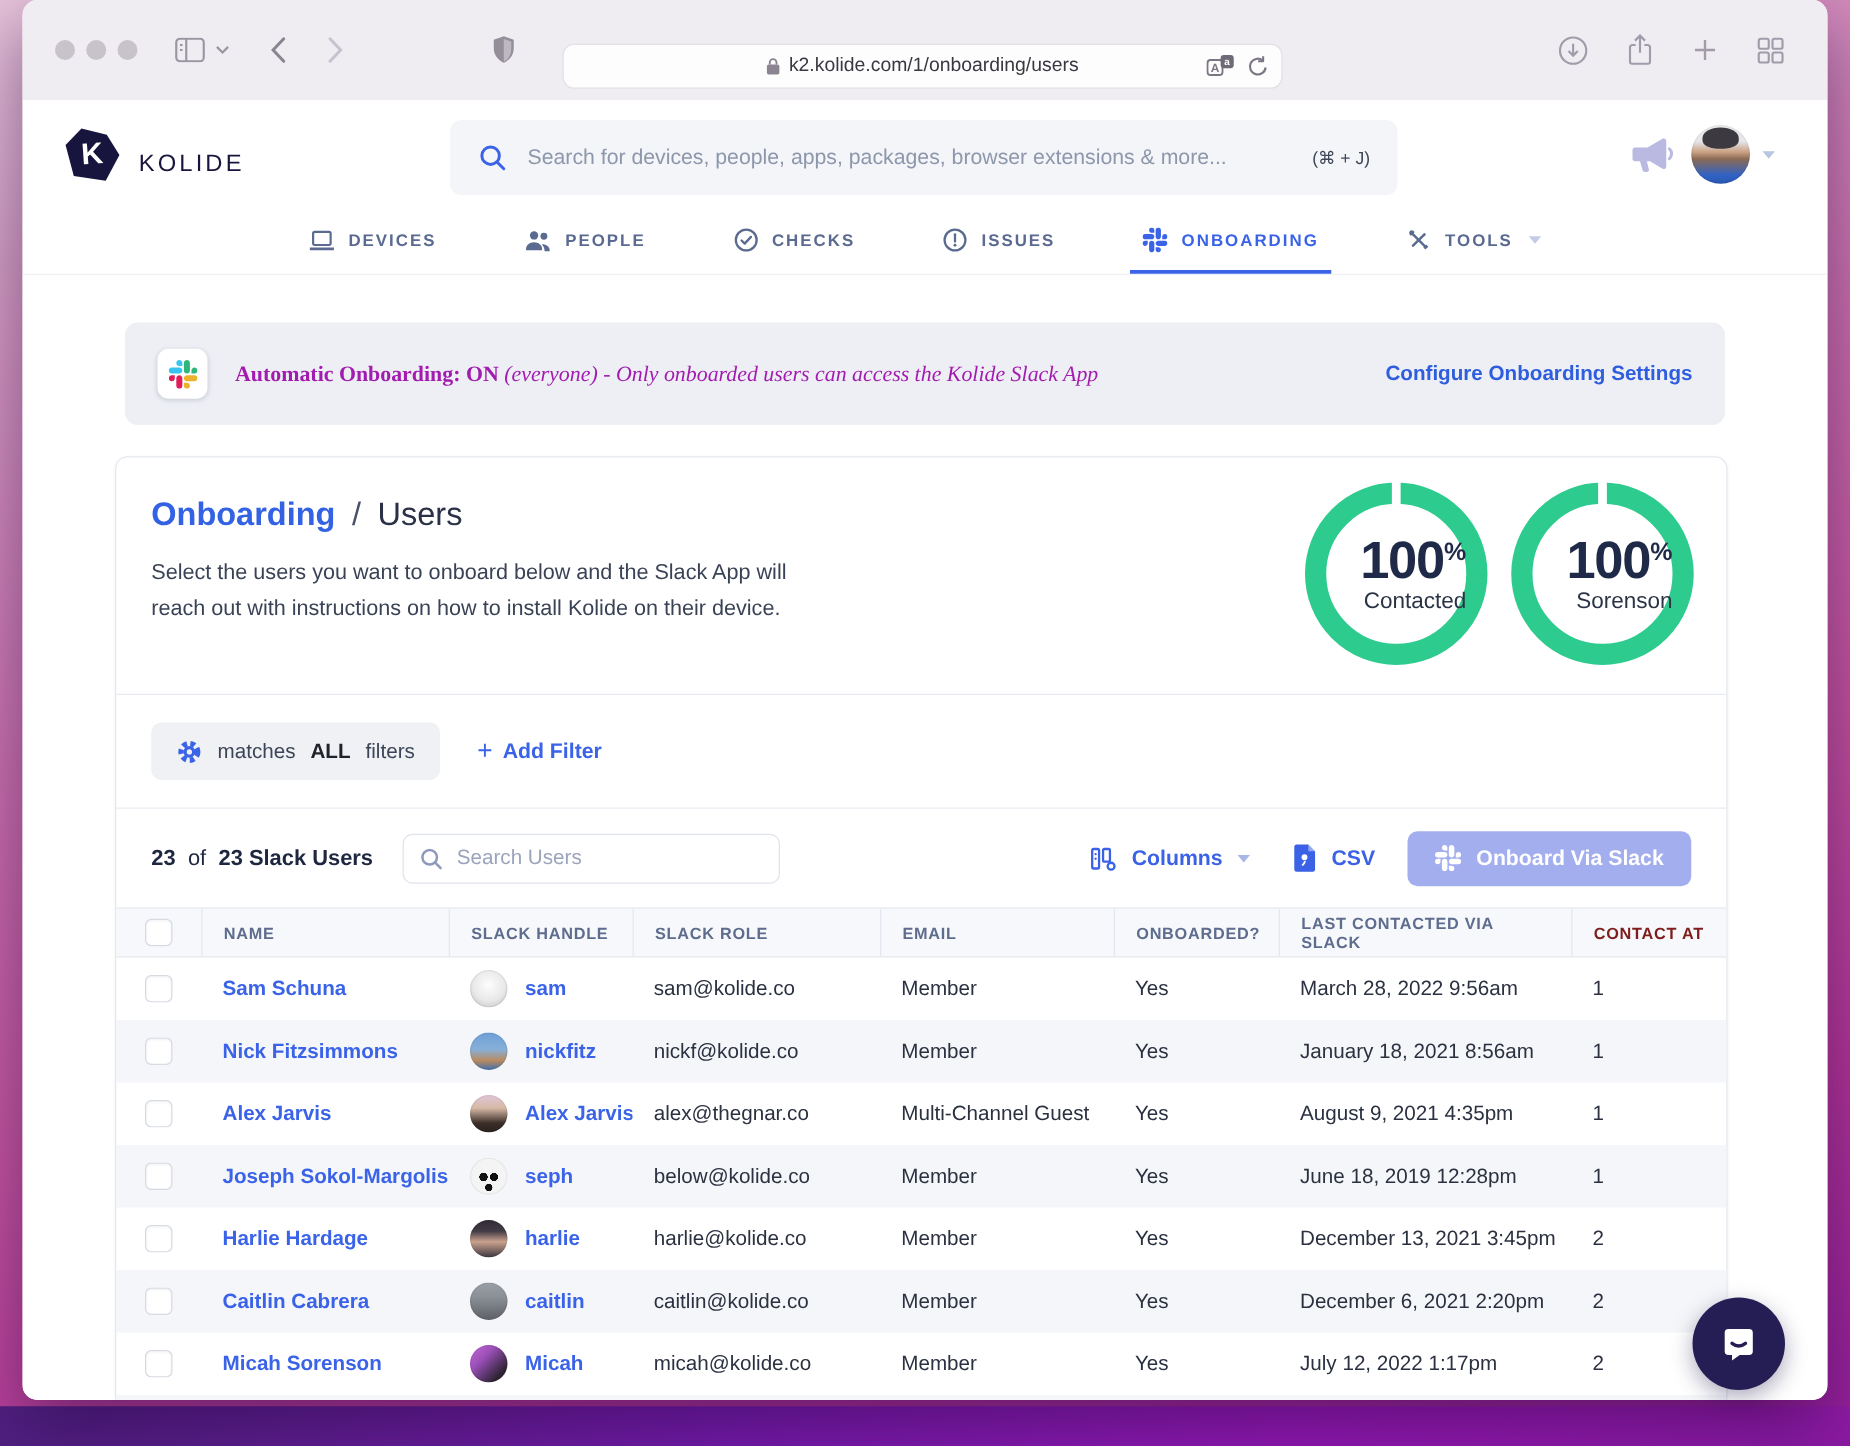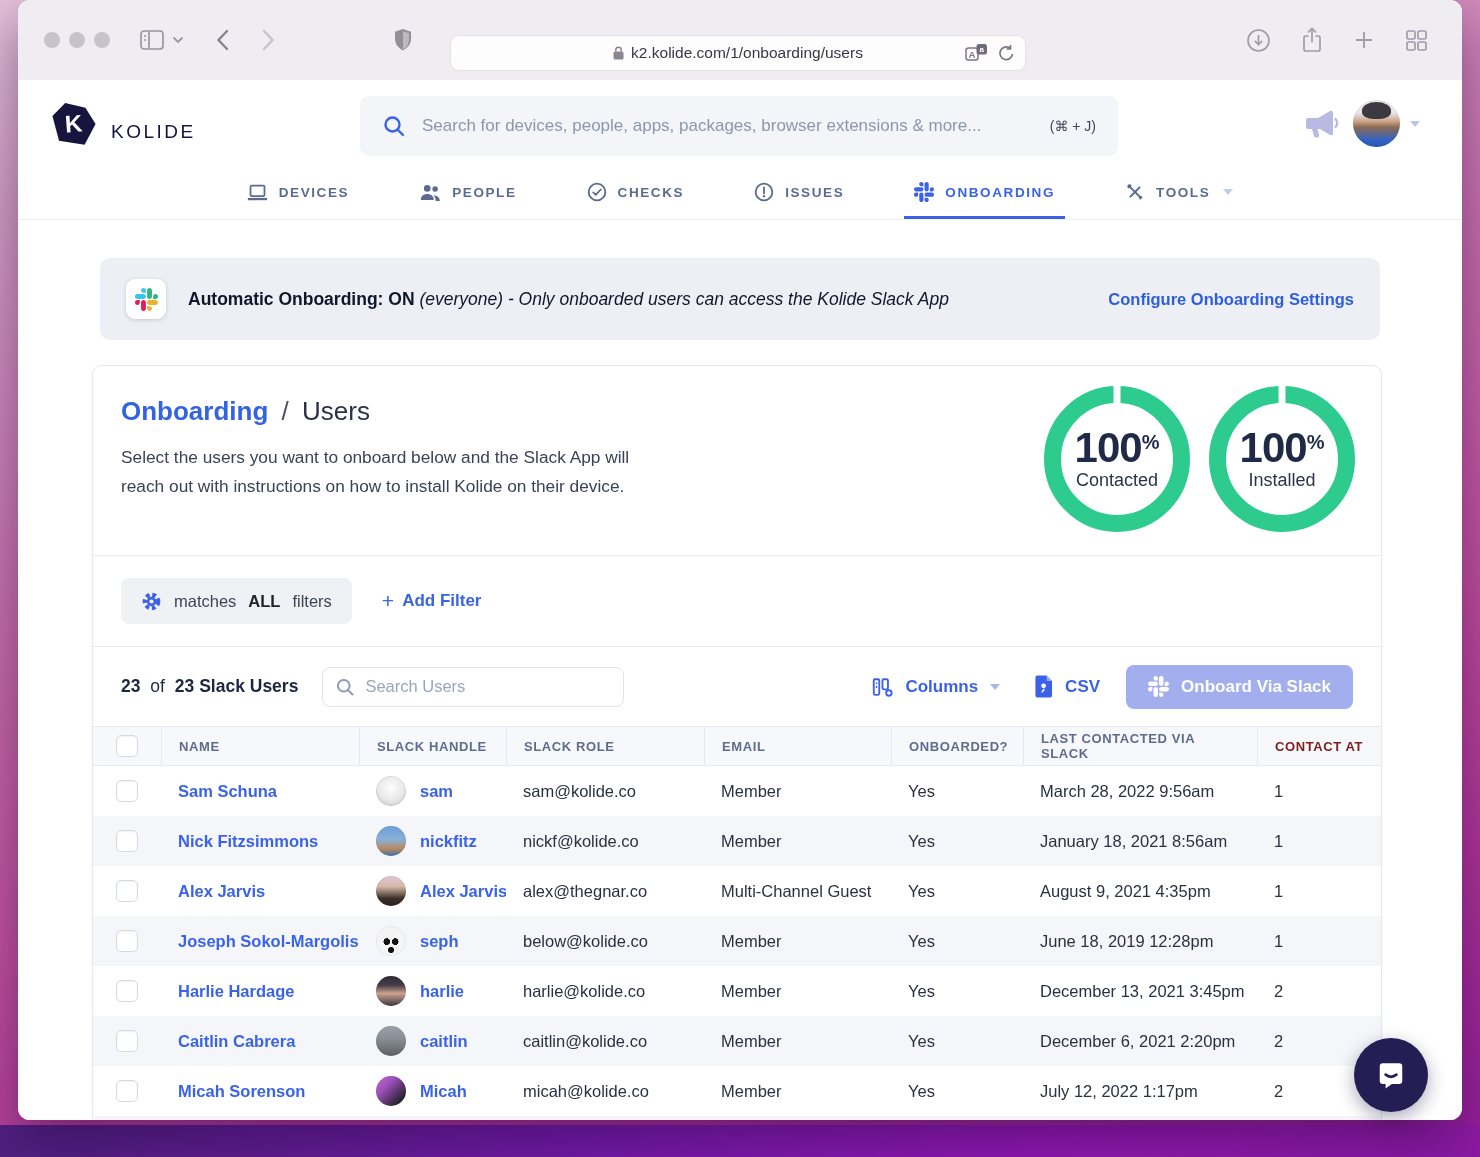--- a/index.html
+++ b/index.html
@@ -62,41 +62,41 @@
   .tab.active { color:#3b63e8; border-bottom-color:#3b63e8; }
   .tab svg { flex:0 0 auto; }
   .tab .tcaret { width:0; height:0; border-left:5px solid transparent; border-right:5px solid transparent;
     border-top:6px solid #c3cbe8; margin-left:2px; }
 
   
   .banner { position:absolute; left:82px; top:178px; width:1280px; height:82px; background:#edeff5;
     border-radius:10px; display:flex; align-items:center; padding:0 26px; }
   .slack-tile { width:40px; height:40px; background:#fff; border-radius:9px; display:flex; align-items:center;
     justify-content:center; box-shadow:0 1px 4px rgba(20,30,60,.18); }
-  .banner-text { margin-left:22px; font-size:17.5px; color:#0f172a; }
+  .banner-text { margin-left:22px; font-size:17.5px; color:#a21caf;font-family:Liberation Serif, serif; }
   .banner-text b { font-weight:800; }
   .banner-text i { font-style:italic; }
   .banner-link { margin-left:auto; font-size:16.5px; font-weight:800; color:#2e5ede; cursor:pointer; }
 
   
   .card { position:absolute; left:74px; top:285px; width:1290px; height:762px; background:#fff;
     border:1px solid #e4e7ee; border-radius:10px; overflow:hidden;
     box-shadow:0 1px 3px rgba(30,40,80,.05); }
   .card-head { position:relative; height:189px; padding:30px 28px 0; }
   .breadcrumb { font-size:26px; }
   .breadcrumb .bc-primary { color:#3462e4; font-weight:800; cursor:pointer; }
   .breadcrumb .bc-sep { color:#4a5268; font-weight:400; margin:0 6px; }
   .breadcrumb .bc-secondary { color:#2b3146; font-weight:400; }
   .desc { margin-top:16px; font-size:17.3px; line-height:29px; color:#3a4356; }
 
   .donuts { position:absolute; right:26px; top:20px; display:flex; gap:19px; }
   .donut { position:relative; width:146px; height:146px; }
   .donut .ring { position:absolute; inset:0; border-radius:50%; border:17px solid #2dcb8e; }
   .donut .notch { position:absolute; left:50%; top:-2px; transform:translateX(-50%); width:7px; height:21px; background:#fff; }
-  .donut .center { position:absolute; inset:17px; display:flex; flex-direction:column; align-items:center; justify-content:center; }
+  .donut .center { position:absolute; inset:17px; display:flex; flex-direction:column; align-items:flex-end; justify-content:center; }
   .donut .valrow { display:flex; align-items:flex-start; }
   .donut .val { font-size:42px; font-weight:800; color:#1e2a47; letter-spacing:-1px; line-height:42px; }
   .donut .unit { font-size:20px; font-weight:700; color:#1e2a47; margin-top:4px; }
   .donut .dlabel { font-size:18px; color:#2b3447; margin-top:1px; }
 
   .divider { height:1px; background:#e8eaf1; }
 
   .filter-row { height:90px; display:flex; align-items:center; padding:0 28px; }
   .filter-pill { height:46px; background:#f0f1f5; border-radius:8px; display:flex; align-items:center;
     gap:12px; padding:0 20px; font-size:16.5px; color:#3c4557; cursor:pointer; }
@@ -374,21 +374,21 @@
               </div>
             </div>
             <div class="donut">
               <div class="ring"></div>
                 <div class="notch"></div>
               <div class="center">
                 <div class="valrow">
                     <span class="val">100</span>
                     <span class="unit">%</span>
                   </div>
-                <div class="dlabel">Installed</div>
+                <div class="dlabel">Sorenson</div>
               </div>
             </div>
           </div>
         </div>
 
         <div class="divider"></div>
 
         <div class="filter-row">
           <div class="filter-pill">
             <svg width="21" height="21" viewBox="0 0 24 24">

